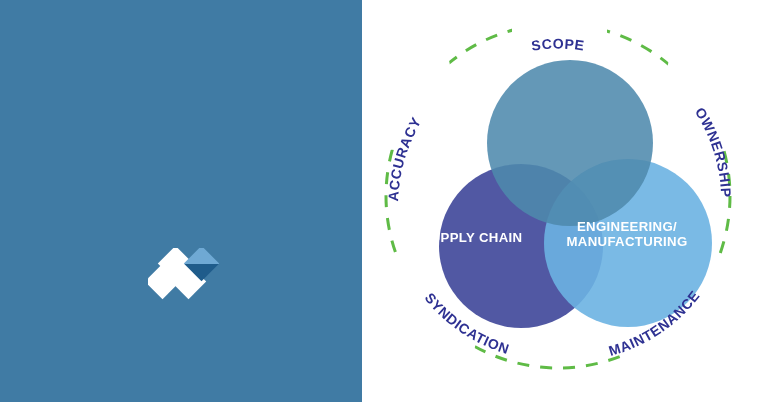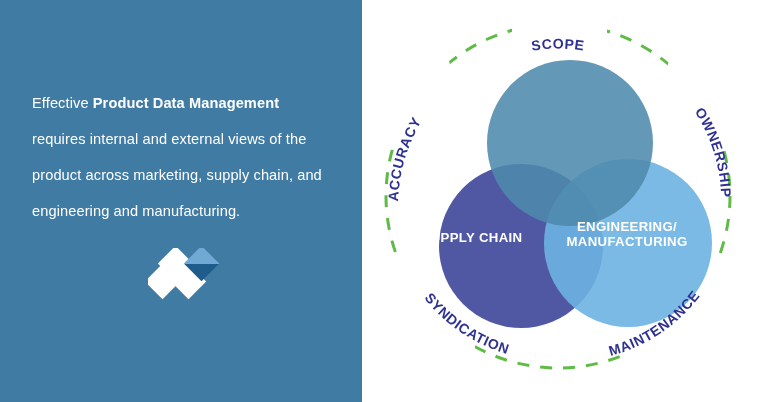--- a/index.html
+++ b/index.html
@@ -67,21 +67,20 @@
   .lbl-supply{left:40px;top:230px;width:140px;}
   .lbl-engineering{left:190px;top:219px;width:150px;}
 </style>
 </head>
 <body>
 
 <div class="canvas">
 
   <div class="left-panel">
 
-    <p class="intro-copy"><span>Effective </span><b>Product Data Management</b><span> requires internal and external views of the product across marketing, supply chain, and engineering and manufacturing.</span></p>
 
     <div class="logo-mark">
       <svg width="72" height="68" viewBox="0 0 72 68">
 
         <polygon points="34,2 57,24 34,46 11,24" fill="#ffffff" transform="translate(-4,-2) scale(0.78) translate(10,6)"></polygon>
 
         <g>
           <rect x="15" y="3" width="25" height="25" fill="#ffffff" transform="rotate(45 27.5 15.5)"></rect>
           <rect x="2" y="21" width="25" height="25" fill="#ffffff" transform="rotate(45 14.5 33.5)"></rect>
           <rect x="28" y="21" width="25" height="25" fill="#ffffff" transform="rotate(45 40.5 33.5)"></rect>

